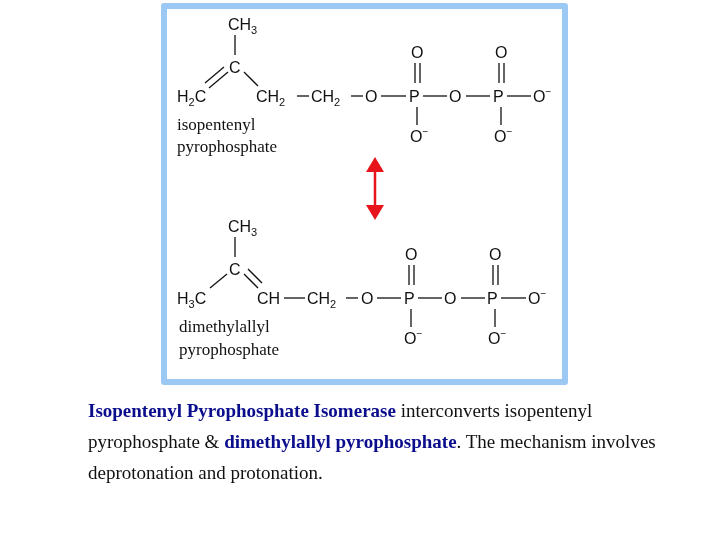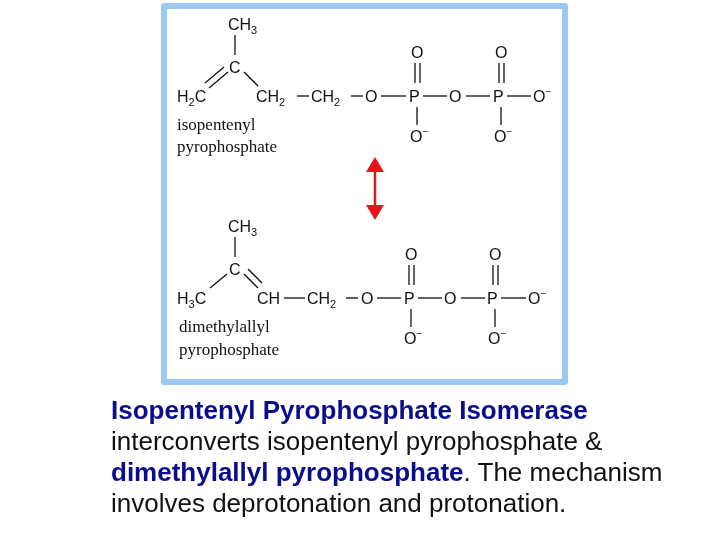--- a/index.html
+++ b/index.html
@@ -9,21 +9,21 @@
     border:6px solid #9cc8f4; border-radius:3px; background:#ffffff;
   }
   svg.chem { position:absolute; left:0; top:0; }
   .chem text { font-family:"Liberation Sans", sans-serif; font-size:16px; fill:#111; }
   .chem .sub { font-size:11px; }
   .chem .sup { font-size:10px; }
   .chem .label { font-family:"Liberation Serif", serif; font-size:17px; }
   .chem line { stroke:#111; stroke-width:1.3; }
   .caption {
     position:absolute; left:88px; top:395px; width:600px;
-    font-family:Liberation Sans, sans-serif; font-size:26px; line-height:31px; color:#111;margin-left:23px;
+    font-family:Liberation Serif, serif; font-size:19px; line-height:31px; color:#111;
   }
   .caption .hl { color:#0b0e8c; font-weight:bold; }
 </style>
 </head>
 <body>
 
 <div class="frame"></div>
 
 <svg class="chem" width="720" height="400">
 

